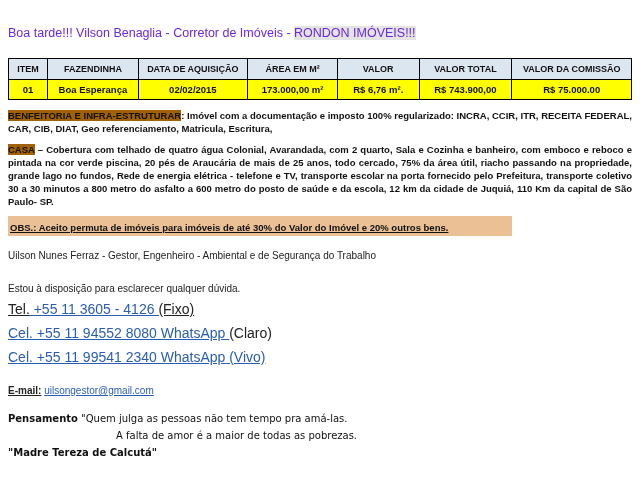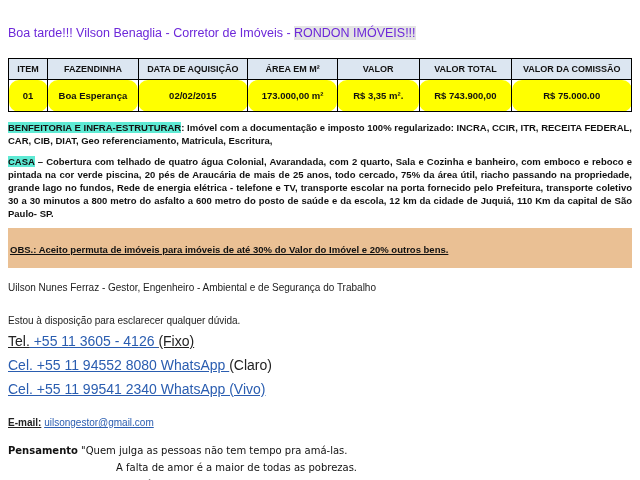--- a/index.html
+++ b/index.html
@@ -9,28 +9,28 @@
 
   .greeting { font-size:12.5px; color:#6d28d9; margin-bottom:18px; }
   .hl-gray { background:#e4e4e4; }
 
   table.listing { border-collapse:collapse; width:624px; table-layout:fixed; margin-bottom:9px; }
   table.listing th, table.listing td {
     border:1.5px solid #000; text-align:center; vertical-align:middle;
     font-weight:bold; padding:4px 2px; font-size:9px; color:#111;
   }
   table.listing th { background:#dce6f1; height:21px; }
-  table.listing td { background:#ffff00; height:32px; font-size:9.5px;border-radius:10px; }
+  table.listing td { background:#ffff00; height:20px; font-size:9.5px; }
   col.c1{width:6.3%} col.c2{width:14.5%} col.c3{width:17.6%} col.c4{width:14.4%}
   col.c5{width:13.1%} col.c6{width:14.9%} col.c7{width:19.2%}
 
   .para { font-size:9.5px; font-weight:bold; line-height:13px; text-align:justify; margin-bottom:8px; color:#111; }
-  .hl-yellow { background:#5eead4; }
+  .hl-yellow { background:#a16207; }
   .hl-yellow-u { background:#ffff00; text-decoration:underline; }
-  .obs-band { background:#eac094; width:624px; margin-bottom:14px; padding:11px 2px; }
+  .obs-band { background:#eac094; width:504px; margin-bottom:14px; padding:1px 2px; }
   .obs-band span { font-size:9.5px; font-weight:bold; text-decoration:underline; line-height:13px; }
 
   .plain { font-size:10px; color:#222; margin-bottom:7px; }
   .sig { margin-bottom:22px; }
 
   .contact-line { font-size:14px; margin-bottom:8px; }
   .link-blue { color:#2a5db0; text-decoration:underline; cursor:pointer; }
   .link-dark { color:#222; text-decoration:underline; }
   .nolink { color:#222; text-decoration:none; }
   .bold { font-weight:bold; }
@@ -69,21 +69,21 @@
       <th>ÁREA EM M²</th>
       <th>VALOR</th>
       <th>VALOR TOTAL</th>
       <th>VALOR DA COMISSÃO</th>
     </tr>
     <tr>
       <td>01</td>
       <td>Boa Esperança</td>
       <td>02/02/2015</td>
       <td>173.000,00 m²</td>
-      <td>R$ 3,35 m².</td>
+      <td>R$ 6,76 m².</td>
       <td>R$ 743.900,00</td>
       <td>R$ 75.000.00</td>
     </tr>
   </tbody>
     </table>
 
   <div class="para">
     <span class="hl-yellow">BENFEITORIA E INFRA-ESTRUTURAR</span><span>: Imóvel com a documentação e imposto 100% regularizado: INCRA, CCIR, ITR, RECEITA FEDERAL, CAR, CIB, DIAT, Geo referenciamento, Matricula, Escritura,</span>
   </div>
 

